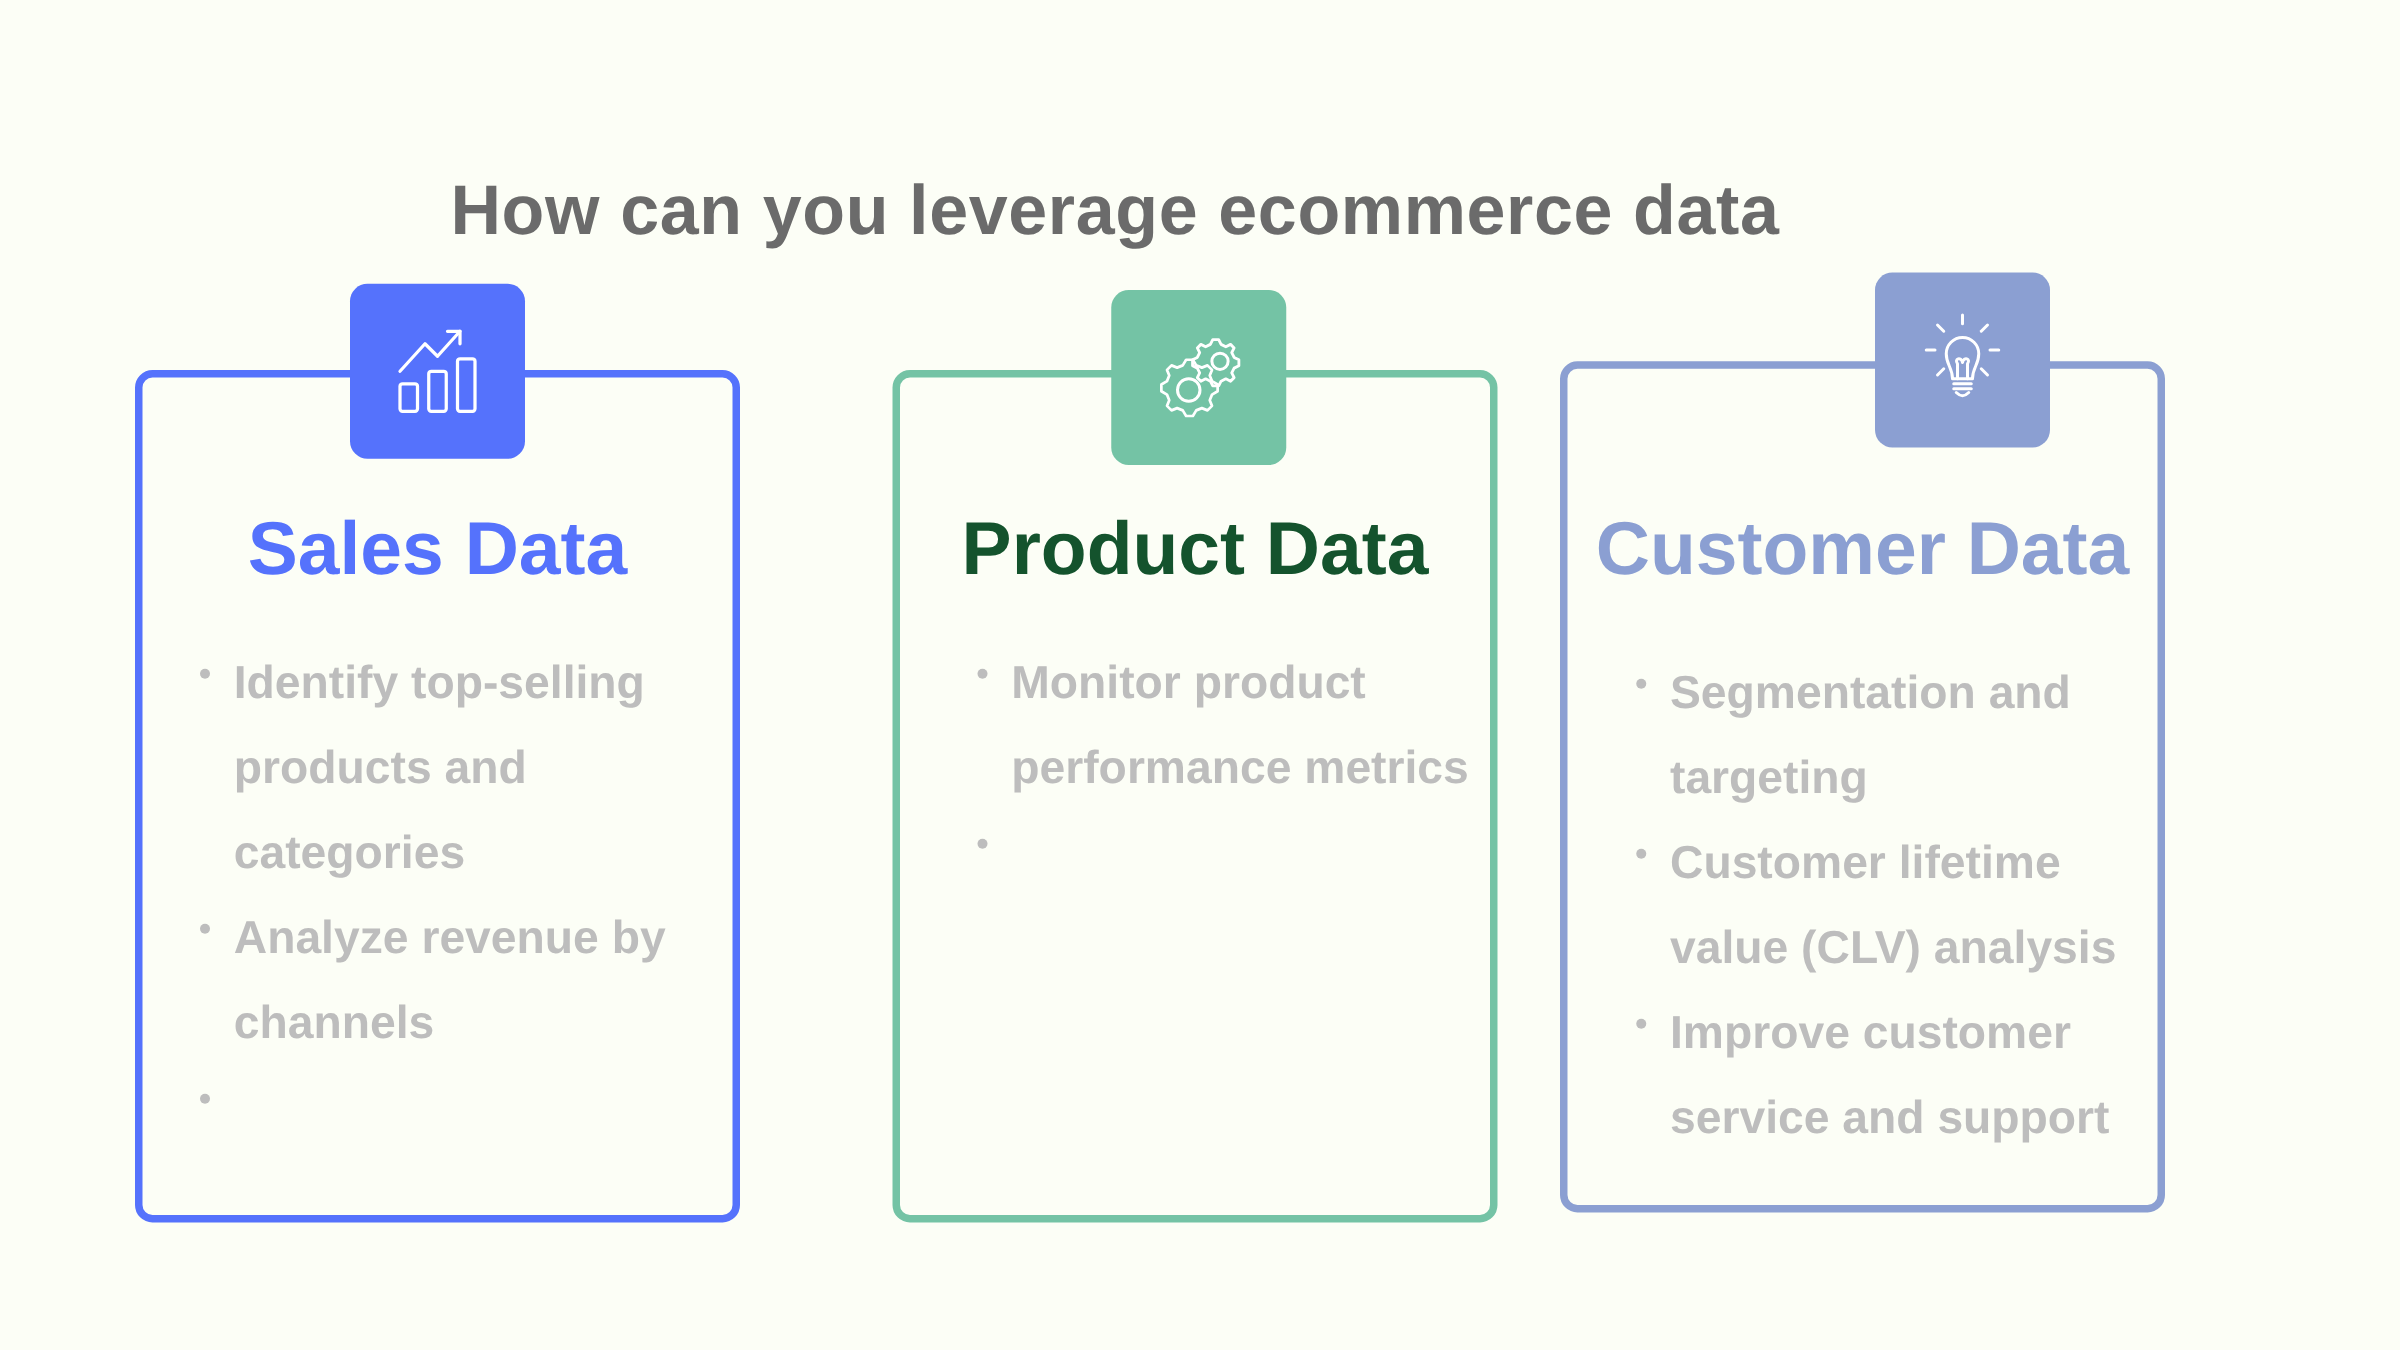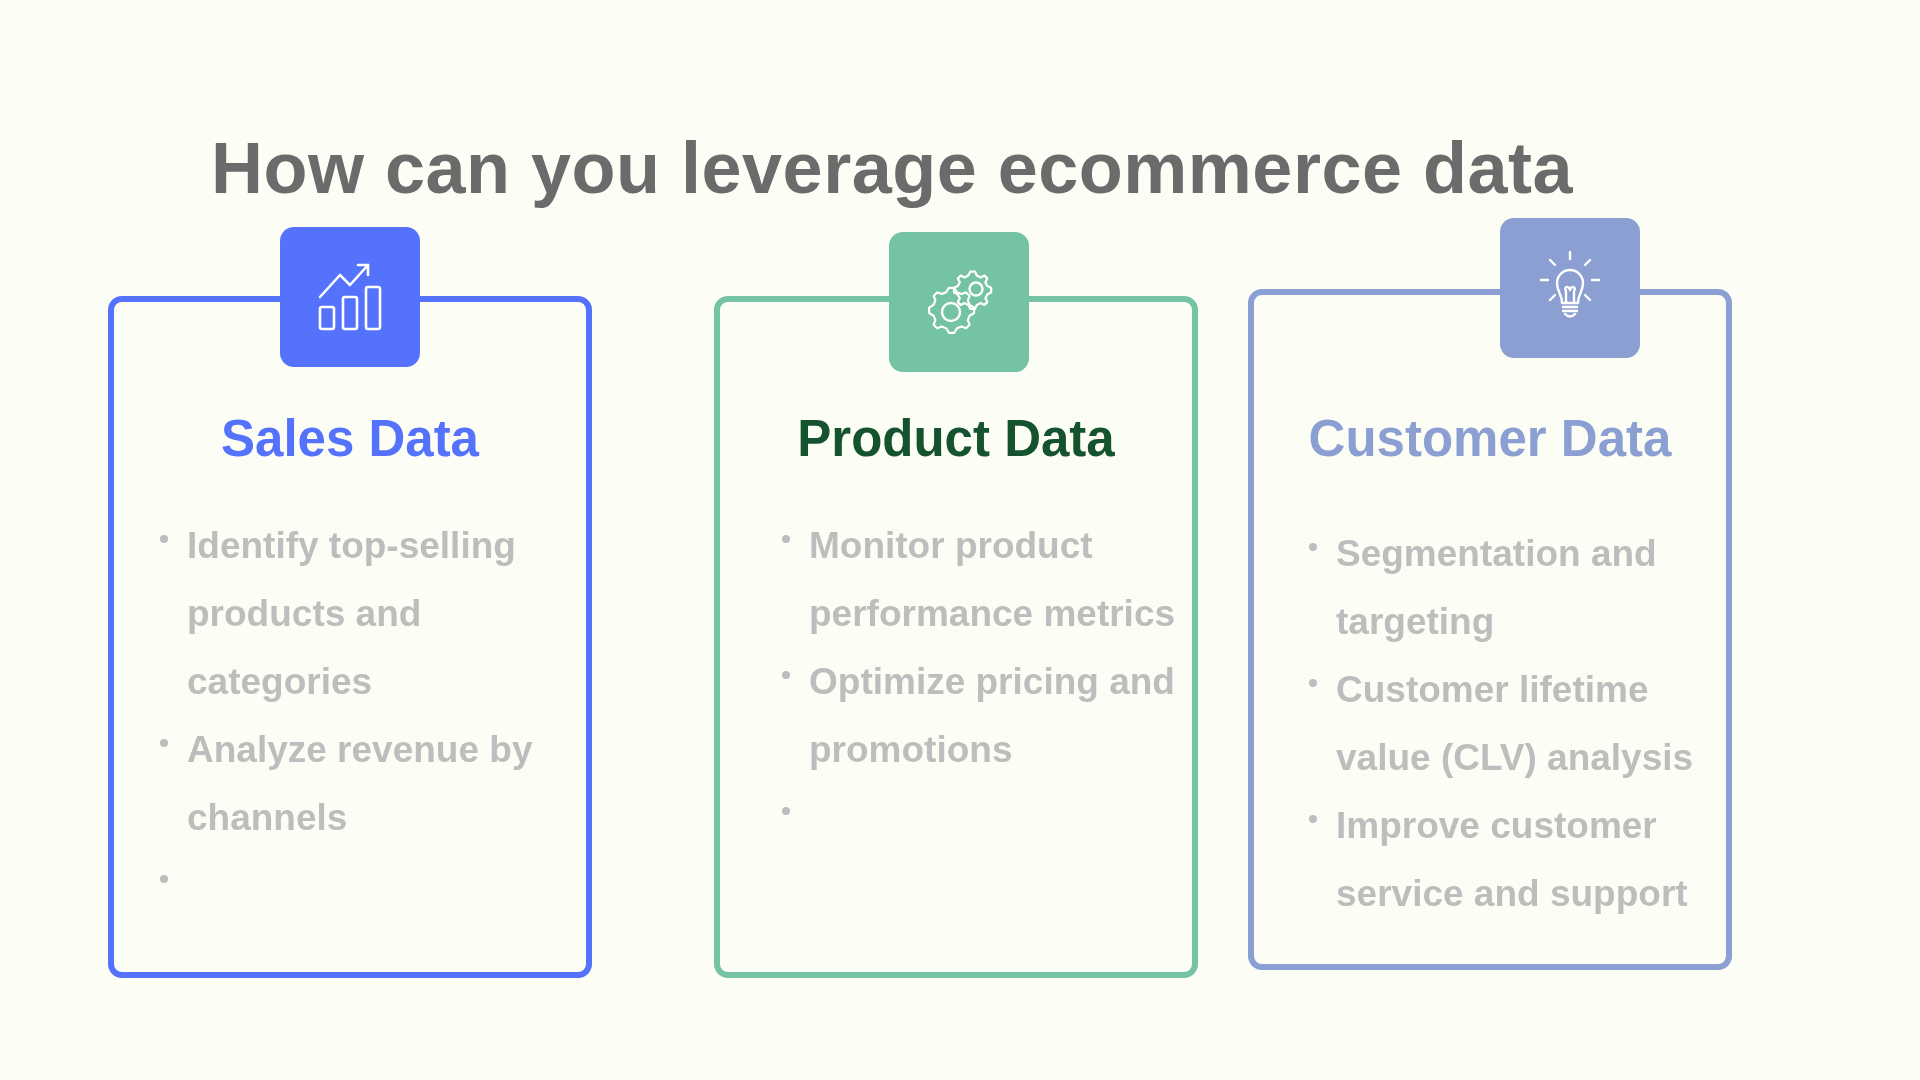--- a/index.html
+++ b/index.html
@@ -3,35 +3,35 @@
 <meta charset="utf-8">
 <style>
   html, body { margin:0; padding:0; }
   body {
     width:1920px; height:1080px; position:relative; overflow:hidden;
     background:#fcfef6;
     font-family:"Liberation Sans", sans-serif;
   }
   .title {
     position:absolute; left:0; top:118px; width:1784px; text-align:center;
-    font-size:72px; font-weight:bold; color:#6b6b6b; letter-spacing:0.5px;
+    font-size:56px; font-weight:bold; color:#6b6b6b; letter-spacing:0.5px;
     line-height:100px; margin:0;
   }
   .card {
     position:absolute; box-sizing:border-box; border:6px solid; border-radius:14px;
     background:transparent;
   }
   .icon-box {
     position:absolute; width:140px; height:140px; border-radius:14px;
     display:flex; align-items:center; justify-content:center;
   }
   .icon-box svg { width:80px; height:80px; }
   .card-heading {
     position:absolute; left:0; width:100%; text-align:center;
-    font-size:51px; font-weight:bold; margin:0; line-height:60px;
+    font-size:60px; font-weight:bold; margin:0; line-height:60px;
   }
   .bullets {
     position:absolute; list-style:none; margin:0; padding:0;
     font-size:37px; font-weight:bold; color:#bdbdbd; line-height:68px;
   }
   .bullets li { position:relative; padding-left:0; }
   .bullets li .dot {
     position:absolute; left:-27px; top:23px; width:8px; height:8px; border-radius:50%;
     background:#bdbdbd;
   }
@@ -56,21 +56,20 @@
     <rect x="56" y="30" width="14" height="42" rx="2"></rect>
     <polyline points="10,40 30,18 40,28 58,8"></polyline>
     <polyline points="48,8 58,8 58,18"></polyline>
   </svg>
 </div>
 
 <div class="card" style="left:714px; top:296px; width:484px; height:682px; border-color:#74c3a5;">
   <h2 class="card-heading" style="top:107px; color:#14532d;">Product Data</h2>
   <ul class="bullets" style="left:89px; top:210px; width:380px;">
     <li><span class="dot"></span><span>Monitor product performance metrics</span></li>
-    <li><span class="dot"></span><span>Optimize pricing and promotions</span></li>
     <li><span class="dot"></span></li>
   </ul>
 </div>
 <div class="icon-box" style="left:889px; top:232px; background:#74c3a5;">
   <svg viewBox="0 0 80 80" fill="none" stroke="#ffffff" stroke-width="2.4" stroke-linejoin="round">
     <path d="M28 27 l3 -5 h6 l3 5 l5 2 l5 -2 l4 4 l-2 5 l2 5 l5 3 v6 l-5 3 l-2 5 l2 5 l-4 4 l-5 -2 l-5 2 l-3 5 h-6 l-3 -5 l-5 -2 l-5 2 l-4 -4 l2 -5 l-2 -5 l-5 -3 v-6 l5 -3 l2 -5 l-2 -5 l4 -4 l5 2 z" transform="translate(2,6) scale(0.9)"></path>
     <circle cx="32" cy="50" r="9"></circle>
     <path d="M54 10 l2 -4 h5 l2 4 l4 2 l4 -2 l3 3 l-2 4 l2 4 l4 2 v5 l-4 2 l-2 4 l2 4 l-3 3 l-4 -2 l-4 2 l-2 4 h-5 l-2 -4 l-4 -2 l-4 2 l-3 -3 l2 -4 l-2 -4 l-4 -2 v-5 l4 -2 l2 -4 l-2 -4 l3 -3 l4 2 z" transform="translate(-2,4) scale(0.95)"></path>
     <circle cx="57" cy="27" r="6.5"></circle>
   </svg>

